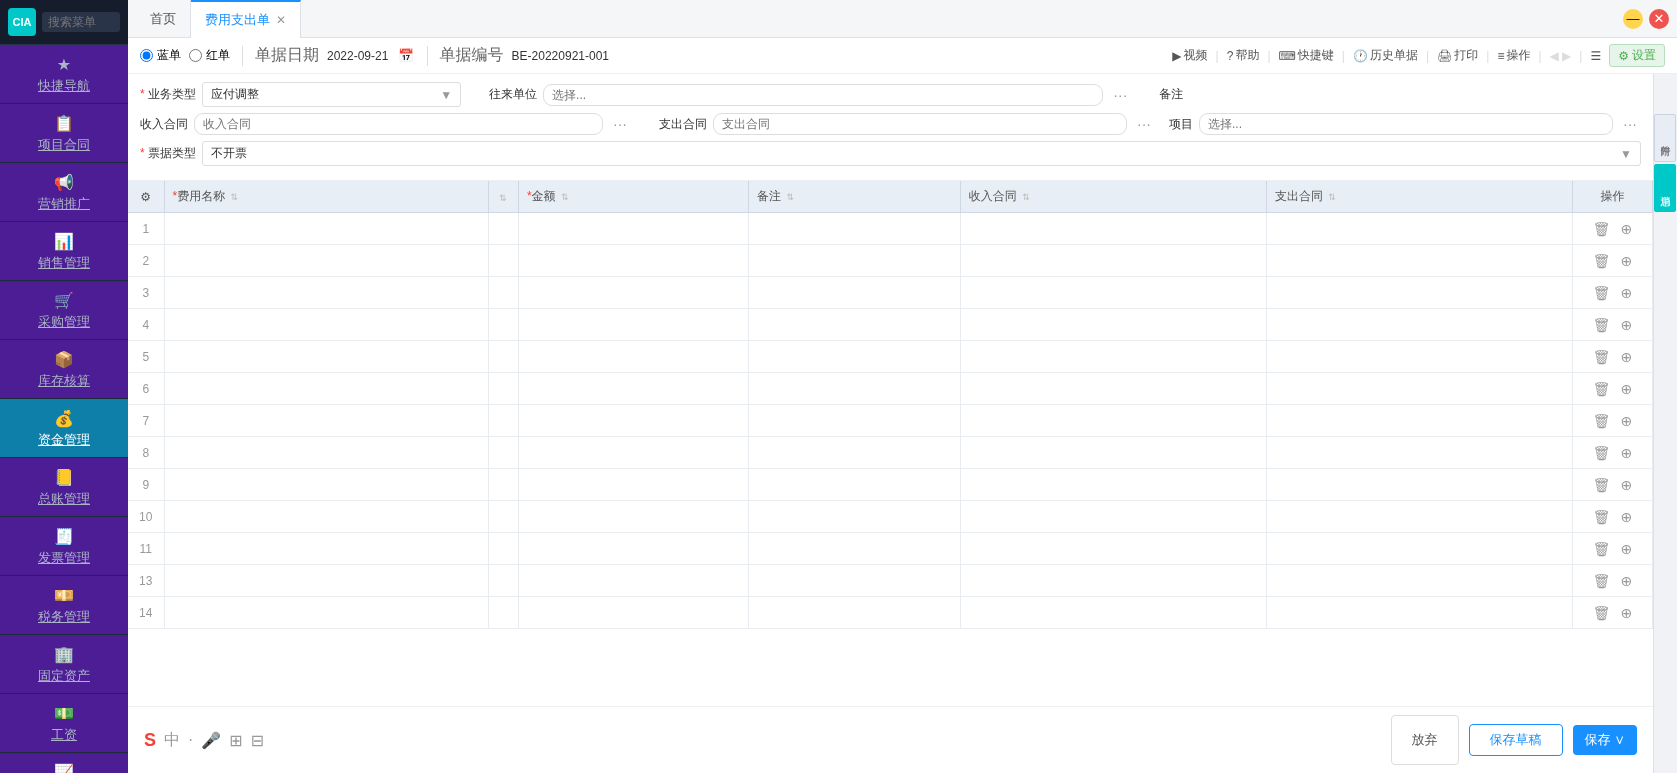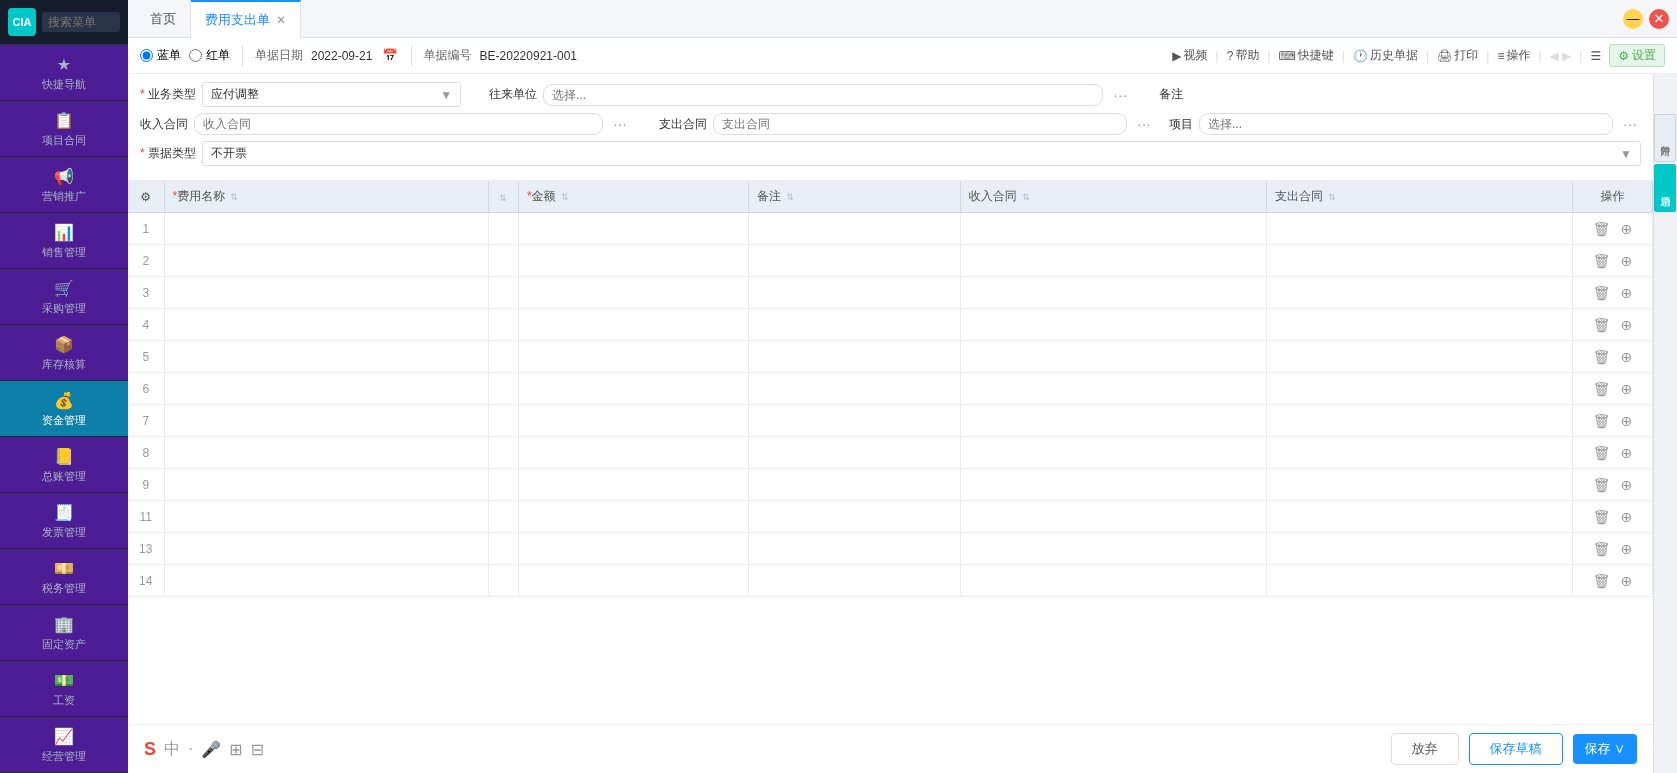--- a/index.html
+++ b/index.html
@@ -47,21 +47,21 @@
       align-items: center;
       padding: 10px 6px 8px;
       cursor: pointer;
       font-size: 11px;
       color: #aab4c4;
       border-bottom: 1px solid #1e2a3a;
       transition: background 0.2s;
     }
     .sidebar-item.active { background: #0e7fa8; color: #fff; }
     .sidebar-item-icon { font-size: 16px; margin-bottom: 3px; }
-    .sidebar-item-label { font-size: 11px; }
+    .sidebar-item-label { font-size: 13px; text-decoration: underline; }
 
     
     .main {
       flex: 1;
       display: flex;
       flex-direction: column;
       background: #fff;
       overflow: hidden;
     }
 
@@ -122,21 +122,21 @@
       flex-shrink: 0;
       gap: 8px;
       flex-wrap: wrap;
     }
     .toolbar-radio {
       display: flex; align-items: center; gap: 4px;
       font-size: 12px; cursor: pointer;
     }
     .toolbar-radio input { cursor: pointer; }
     .toolbar-sep { width: 1px; height: 20px; background: #ddd; margin: 0 4px; }
-    .toolbar-label { font-size: 12px; color: #666; }
+    .toolbar-label { font-size: 16px; color: #666; }
     .toolbar-value { font-size: 12px; color: #333; }
     .toolbar-date-icon { font-size: 13px; color: #999; margin-left: 2px; }
     .toolbar-right {
       margin-left: auto;
       display: flex;
       align-items: center;
       gap: 8px;
     }
     .toolbar-action {
       font-size: 12px;
@@ -300,21 +300,21 @@
     .bottom-actions {
       display: flex;
       gap: 10px;
       align-items: center;
     }
     .btn-discard {
       border: 1px solid #ddd;
       background: #fff;
       color: #555;
       border-radius: 4px;
-      padding: 6px 20px;
+      padding: 15px 20px;
       font-size: 13px;
       cursor: pointer;
     }
     .btn-save-draft {
       border: 1px solid #1890ff;
       background: #fff;
       color: #1890ff;
       border-radius: 4px;
       padding: 6px 20px;
       font-size: 13px;
@@ -724,20 +724,35 @@
     <td></td>
     <td></td>
     <td>
       <div class="ops-cell">
         <span class="op-btn">🗑</span>
         <span class="op-btn">⊕</span>
       </div>
     </td>
   </tr>
                 <tr>
+    <td class="row-num">10</td>
+    <td></td>
+    <td></td>
+    <td></td>
+    <td></td>
+    <td></td>
+    <td></td>
+    <td>
+      <div class="ops-cell">
+        <span class="op-btn">🗑</span>
+        <span class="op-btn">⊕</span>
+      </div>
+    </td>
+  </tr>
+                <tr>
     <td class="row-num">11</td>
     <td></td>
     <td></td>
     <td></td>
     <td></td>
     <td></td>
     <td></td>
     <td>
       <div class="ops-cell">
         <span class="op-btn">🗑</span>

